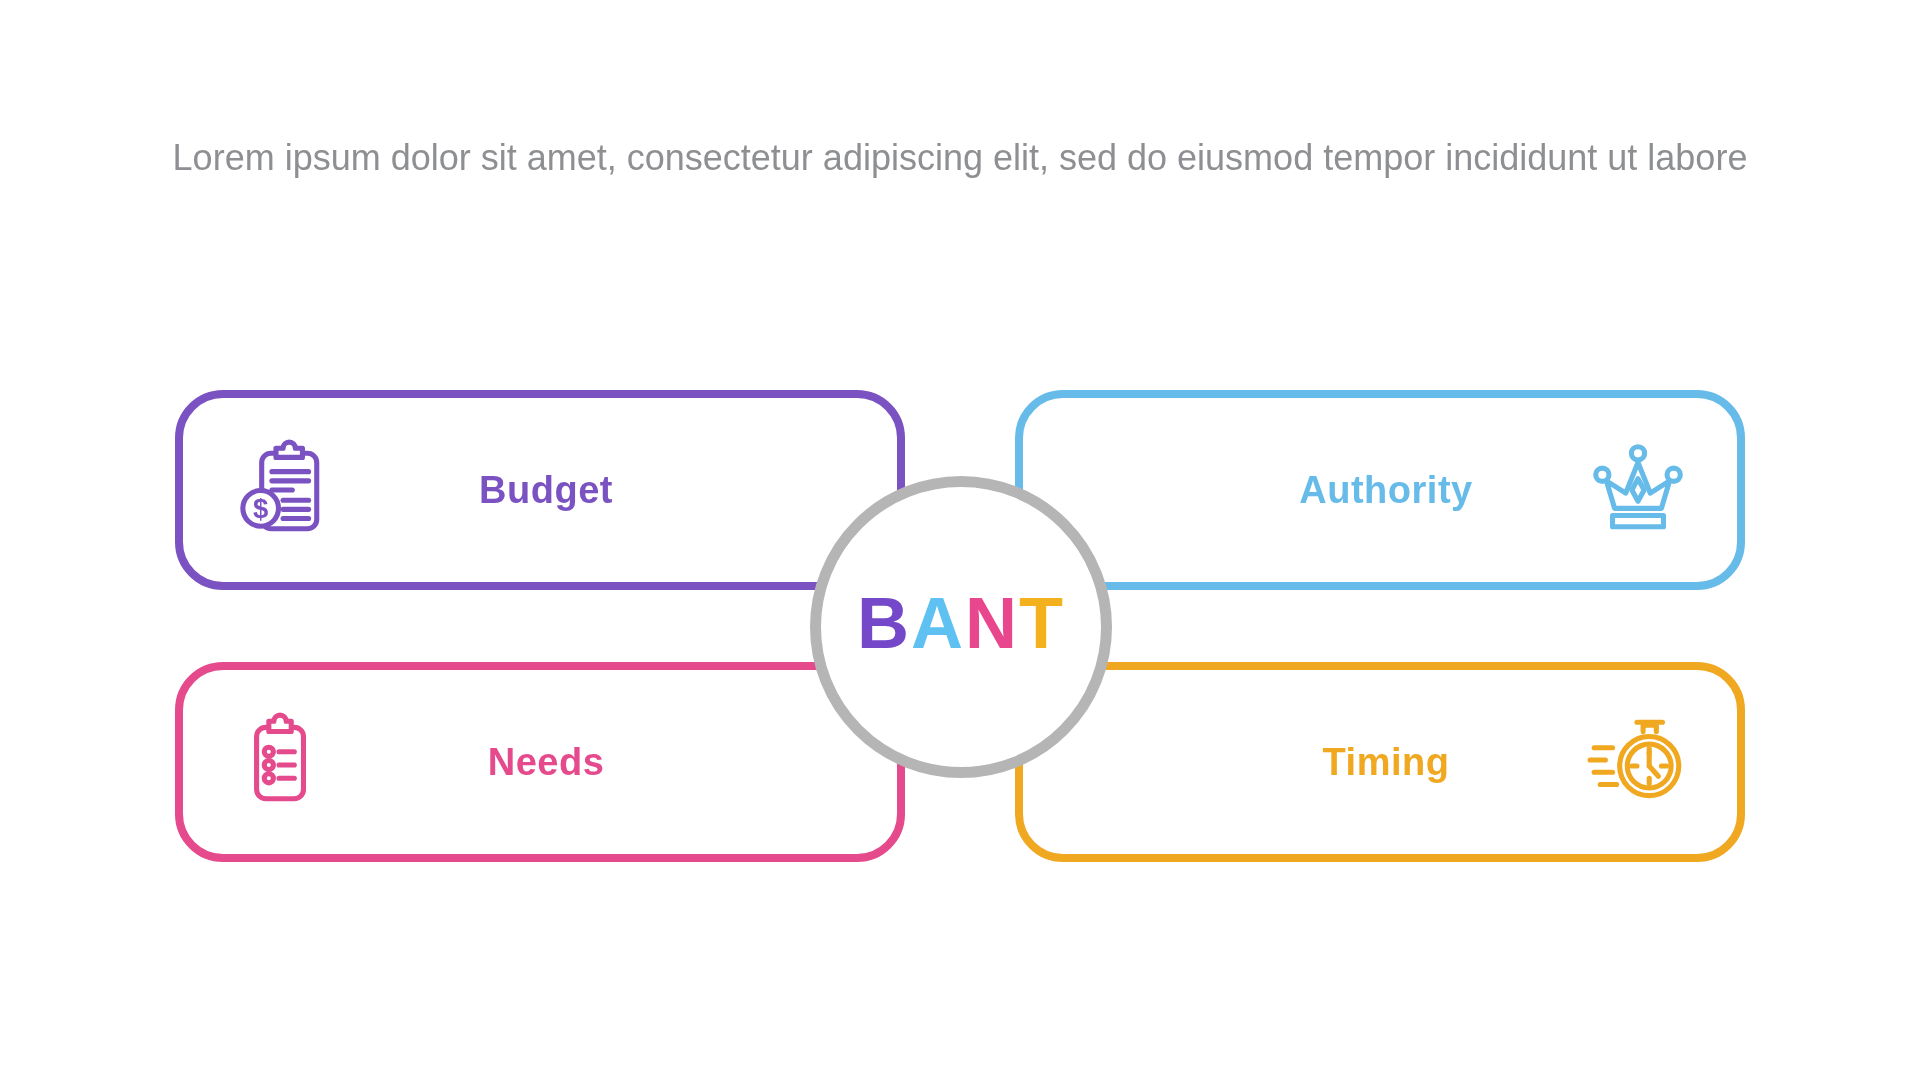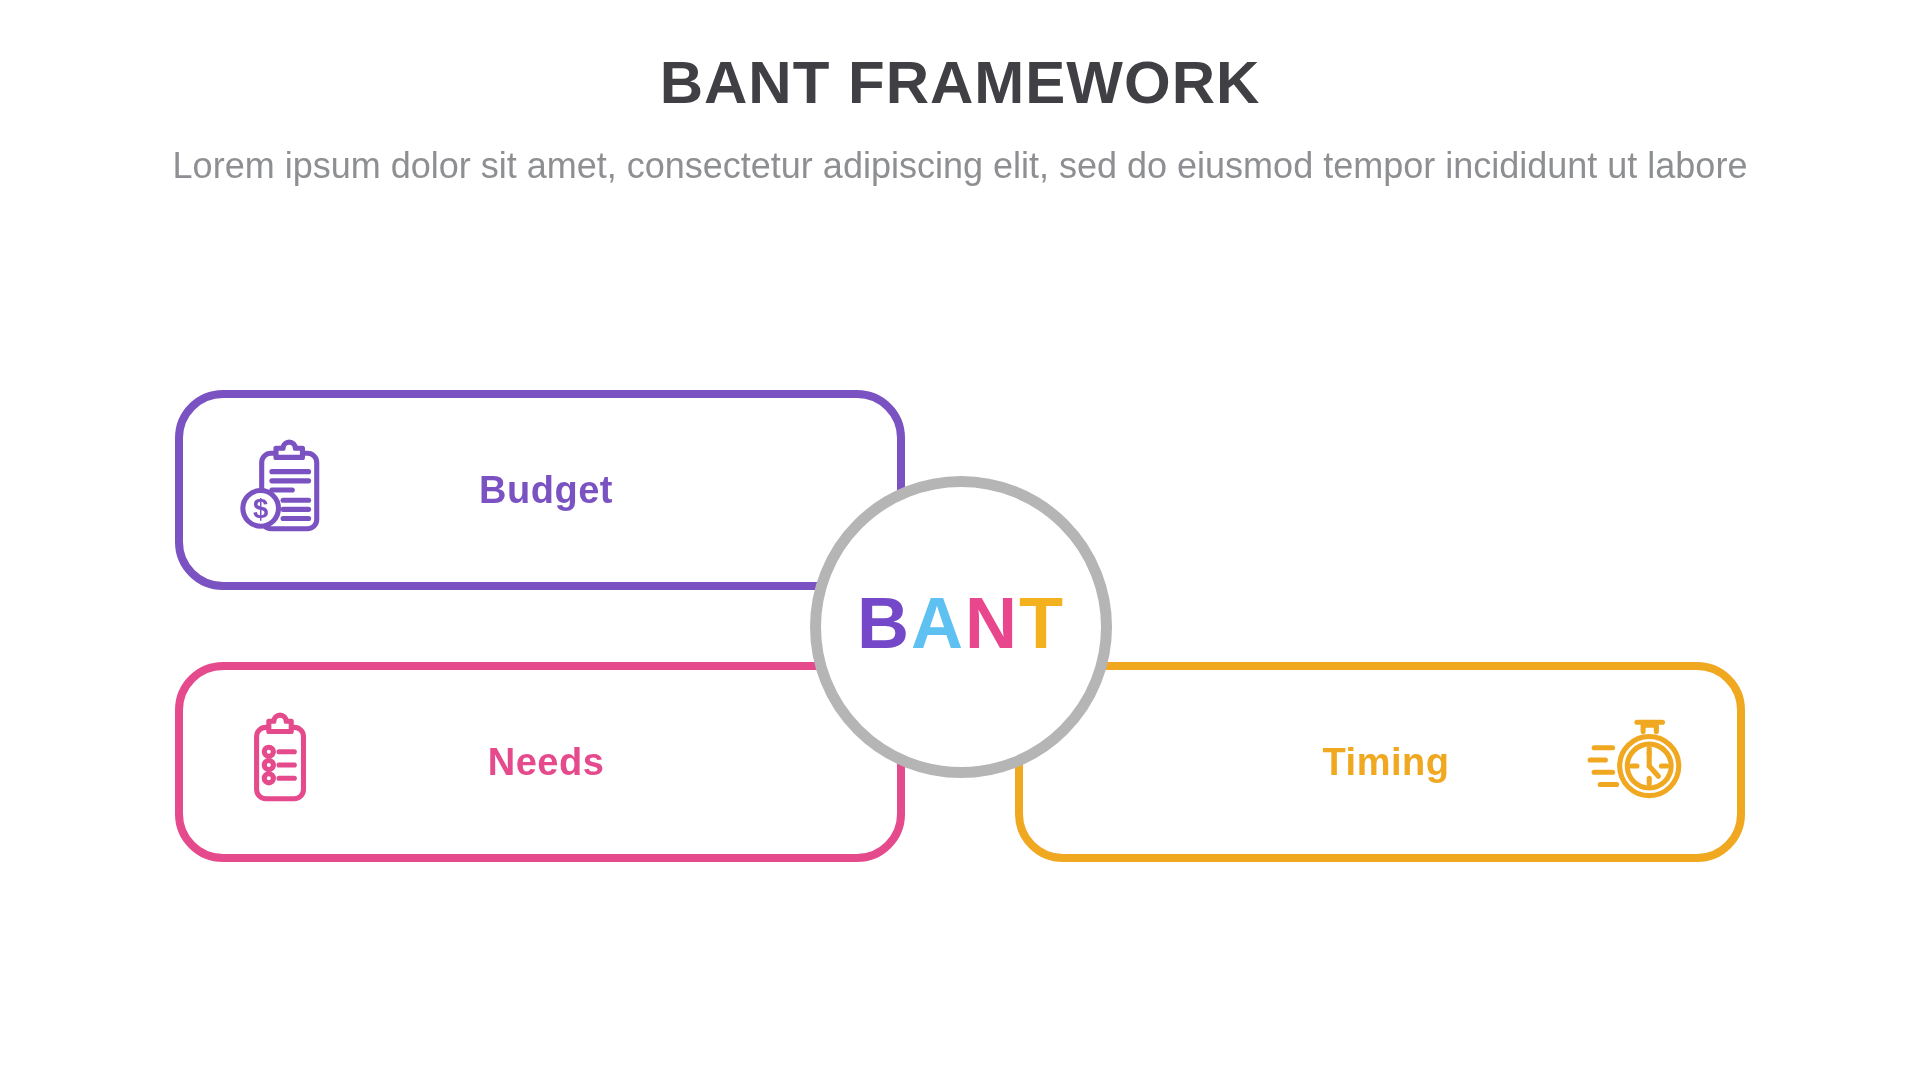--- a/index.html
+++ b/index.html
@@ -21,21 +21,21 @@
     text-align: center;
     font-size: 60px;
     font-weight: 800;
     letter-spacing: 1px;
     color: #3f3f44;
   }
   .subtitle {
     position: absolute;
     left: 0; right: 0;
     top: 134px;
-    margin: 8px;
+    margin: 0;
     text-align: center;
     font-size: 36px;
     line-height: 47px;
     font-weight: 400;
     color: #8e8f92;
   }
 
   
   .quad {
     position: absolute;
@@ -99,21 +99,20 @@
     line-height: 1;
     transform: translateY(-4px);
   }
   .bant-word span { color: var(--c, #333); }
 </style>
 </head>
 <body>
 
 <div class="canvas">
 
-  <h1 class="title">BANT FRAMEWORK</h1>
 
   <p class="subtitle"><span>Lorem ipsum dolor sit amet, consectetur adipiscing elit, sed do eiusmod tempor incididunt ut labore</span><br></p>
 
   <section class="quad quad-budget icon-left" style="--c: #7b52c2;">
     <span class="icon">
       <svg viewBox="0 0 104 104" fill="none" stroke="currentColor" stroke-width="5" stroke-linecap="round" stroke-linejoin="round">
         <rect x="36" y="16" width="54" height="74" rx="9"></rect>
         <path d="M50 20 h26 v-9 h-7 a6 6 0 0 0 -12 0 h-7 z" fill="#ffffff"></path>
         <path d="M46 34 H82"></path>
         <path d="M46 43 H82"></path>
@@ -121,20 +120,33 @@
         <path d="M57 62 H82"></path>
         <path d="M57 71 H82"></path>
         <path d="M57 80 H82"></path>
         <circle cx="35" cy="70" r="17.5" fill="#ffffff"></circle>
         <text x="35" y="79" text-anchor="middle" font-size="27" font-weight="700" fill="currentColor" stroke="none" font-family="Liberation Sans, sans-serif">$</text>
       </svg>
     </span>
     <span class="label">Budget</span>
   </section>
 
+  <section class="quad quad-authority icon-right" style="--c: #66bbe9;">
+    <span class="icon">
+      <svg viewBox="0 0 104 104" fill="none" stroke="currentColor" stroke-width="5" stroke-linecap="round" stroke-linejoin="round">
+        <path d="M21 43 L29 70 L75 70 L83 43 L64 55 L52 25 L40 55 Z"></path>
+        <circle cx="17" cy="37" r="6.5"></circle>
+        <circle cx="52" cy="16" r="6.5"></circle>
+        <circle cx="87" cy="37" r="6.5"></circle>
+        <path d="M52 41 L58 52 L52 63 L46 52 Z"></path>
+        <rect x="27" y="77" width="50" height="11"></rect>
+      </svg>
+    </span>
+    <span class="label">Authority</span>
+  </section>
 
   <section class="quad quad-needs icon-left" style="--c: #e54a8c;">
     <span class="icon">
       <svg viewBox="0 0 104 104" fill="none" stroke="currentColor" stroke-width="5" stroke-linecap="round" stroke-linejoin="round">
         <rect x="31" y="18" width="46" height="70" rx="9"></rect>
         <path d="M43 22 h22 v-10 h-5 a6 6 0 0 0 -12 0 h-5 z" fill="#ffffff"></path>
         <circle cx="43" cy="42" r="4.5"></circle>
         <circle cx="43" cy="55" r="4.5"></circle>
         <circle cx="43" cy="68" r="4.5"></circle>
         <path d="M53 42 H68"></path>

